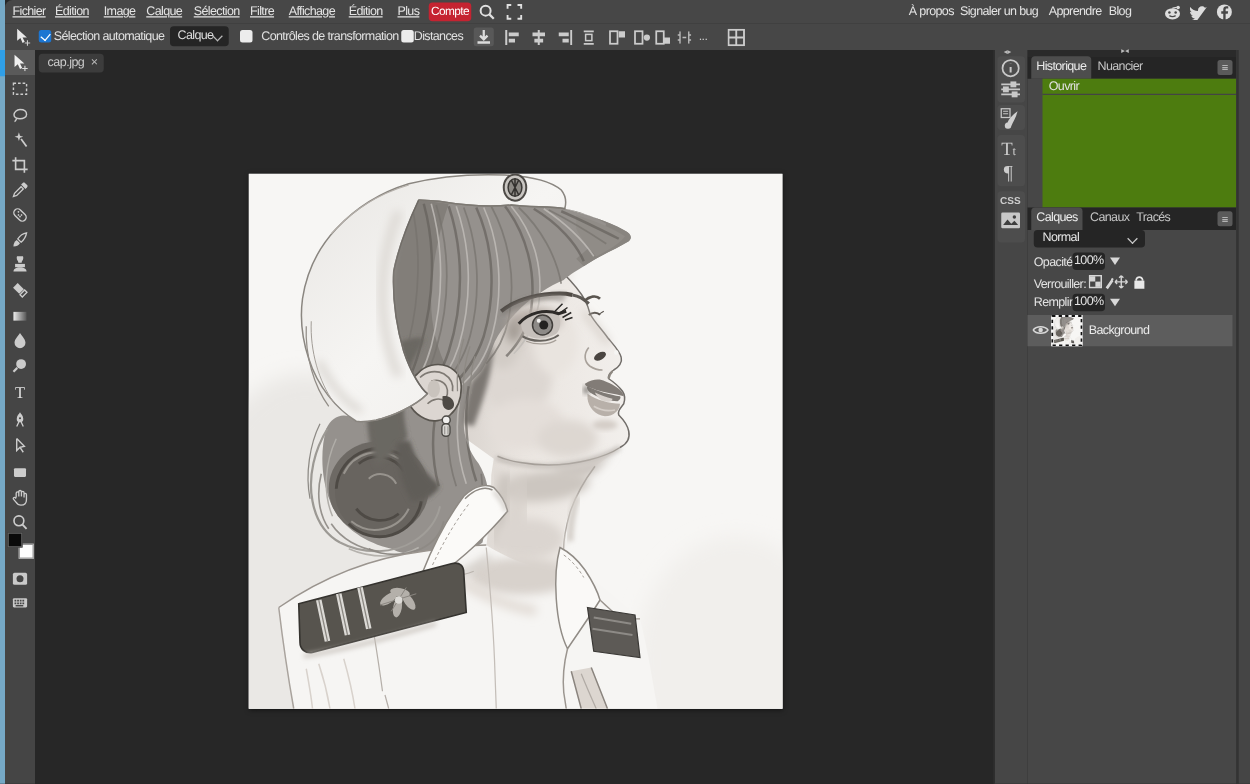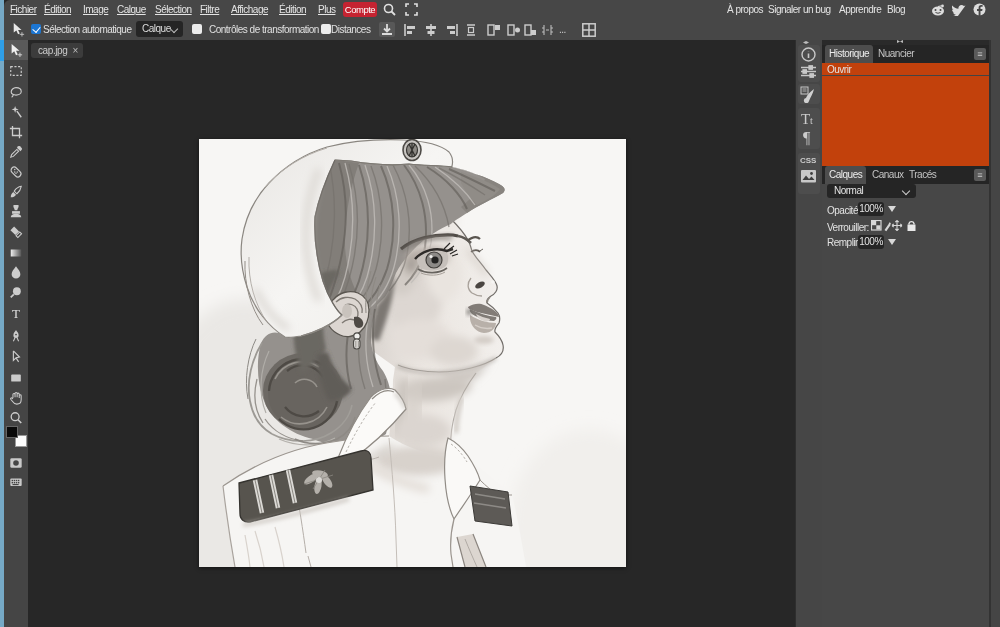--- a/index.html
+++ b/index.html
@@ -42,21 +42,21 @@
 
 #rightstrip { left:795px; top:40px; width:27px; height:587px; background:#464646; }
 .rsbox { position:absolute; left:3px; width:22px; background:#4d4d4d; border-radius:3px; }
 
 
 #panels { left:822px; top:40px; width:167px; height:587px; background:#474747; }
 .ptabbar { position:absolute; left:0; width:167px; height:18px; background:#252525; }
 .ptab { position:absolute; top:0; height:18px; line-height:18px; font-size:10px; letter-spacing:-0.5px; color:#c4c4c4; padding:0 4px; }
 .ptab.act { background:#4d4d4d; color:#ececec; border-radius:3px 3px 0 0; }
 .pham { position:absolute; width:12px; height:12px; background:#5a5a5a; border-radius:2px; color:#ccc; font-size:9px; line-height:12px; text-align:center; }
-#histcontent { position:absolute; left:0; top:23px; width:167px; height:103px; background:#c2410c; }
+#histcontent { position:absolute; left:12px; top:23px; width:167px; height:103px; background:#4d7c0f; }
 #ouvrir { position:absolute; left:0; top:0; width:167px; height:13px; border-bottom:1px solid #444; color:#e2e2e2; font-size:10px; letter-spacing:-0.5px; line-height:13px; padding-left:5px; }
 .lrow { position:absolute; left:5px; color:#e2e2e2; font-size:10px; letter-spacing:-0.5px; }
 .vbox { position:absolute; background:#252525; border-radius:3px; color:#e2e2e2; font-size:10px; letter-spacing:-0.5px; text-align:center; }
 #normaldd { position:absolute; left:5px; top:144px; width:89px; height:14px; background:#252525; border-radius:3px; color:#e6e6e6; font-size:10px; letter-spacing:-0.5px; line-height:14px; padding-left:7px; }
 #normaldd:after { content:""; position:absolute; right:7px; top:4px; width:5px; height:5px; border:solid #ccc; border-width:0 1.5px 1.5px 0; transform:rotate(45deg); }
 .tri { position:absolute; width:0; height:0; border-left:4px solid transparent; border-right:4px solid transparent; border-top:6px solid #d8d8d8; }
 #layerrow { position:absolute; left:0; top:212px; width:164px; height:25px; background:#5d5d5d; }
 #layerrow .bg { position:absolute; left:49px; top:7px; color:#ebebeb; font-size:10px; letter-spacing:-0.5px; }
 #thumbwrap { position:absolute; left:19px; top:0px; width:25px; height:25px; background:#fff; }
 
@@ -641,15 +641,31 @@
       <g fill="#d6d6d6">
           <rect x="0.5" y="0.5" width="9.5" height="9.5" fill="none" stroke="#d6d6d6" stroke-width="1.2"></rect>
           <rect x="1" y="1" width="4.2" height="4.2"></rect>
           <rect x="5.3" y="5.3" width="4.2" height="4.2"></rect>
         </g>
       <path d="M13.5,10 l4.5,-6.5 l1.8,1.3 l-4.5,6.5 z M18.6,2.2 l1.4,1 l-0.9,1.4 l-1.4,-1 z" fill="#d6d6d6"></path>
       <path d="M26,0.5 v10 M21,5.5 h10 M26,0.5 l-1.7,1.7 M26,0.5 l1.7,1.7 M26,10.5 l-1.7,-1.7 M26,10.5 l1.7,-1.7 M21,5.5 l1.7,-1.7 M21,5.5 l1.7,1.7 M31,5.5 l-1.7,-1.7 M31,5.5 l-1.7,1.7" stroke="#d6d6d6" stroke-width="1.1" fill="none"></path>
       <rect x="36.5" y="4.5" width="8" height="6.5" fill="#e8e8e8"></rect>
         <path d="M38,4.5 v-1 a2.6,2.6 0 0 1 5,0 v1" stroke="#e8e8e8" stroke-width="1.4" fill="none"></path>
     </svg>
+    <div id="layerrow">
+      <svg style="position:absolute;left:4px;top:7px;" width="13" height="10" viewBox="0 0 13 10">
+          <path d="M0.5,5 C3,1.5 10,1.5 12.5,5 C10,8.5 3,8.5 0.5,5 Z" fill="none" stroke="#d8d8d8" stroke-width="1.2"></path>
+          <circle cx="6.5" cy="5" r="1.8" fill="#d8d8d8"></circle>
+        </svg>
+      <div id="thumbwrap">
+        <svg width="25" height="25" viewBox="0 0 427 428">
+            <use href="#portrait"></use>
+          </svg>
+        <svg width="25" height="25" viewBox="0 0 25 25" style="position:absolute;left:0;top:0;">
+          <rect x="0.75" y="0.75" width="23.5" height="23.5" fill="none" stroke="#f5f5f5" stroke-width="1.5"></rect>
+          <rect x="0.75" y="0.75" width="23.5" height="23.5" fill="none" stroke="#111" stroke-width="1.5" stroke-dasharray="2.6 2.6"></rect>
+        </svg>
+      </div>
+      <span class="bg">Background</span>
+    </div>
   </div>
   <div class="abs" id="rightedge"></div>
 </div>
 
 </body></html>

